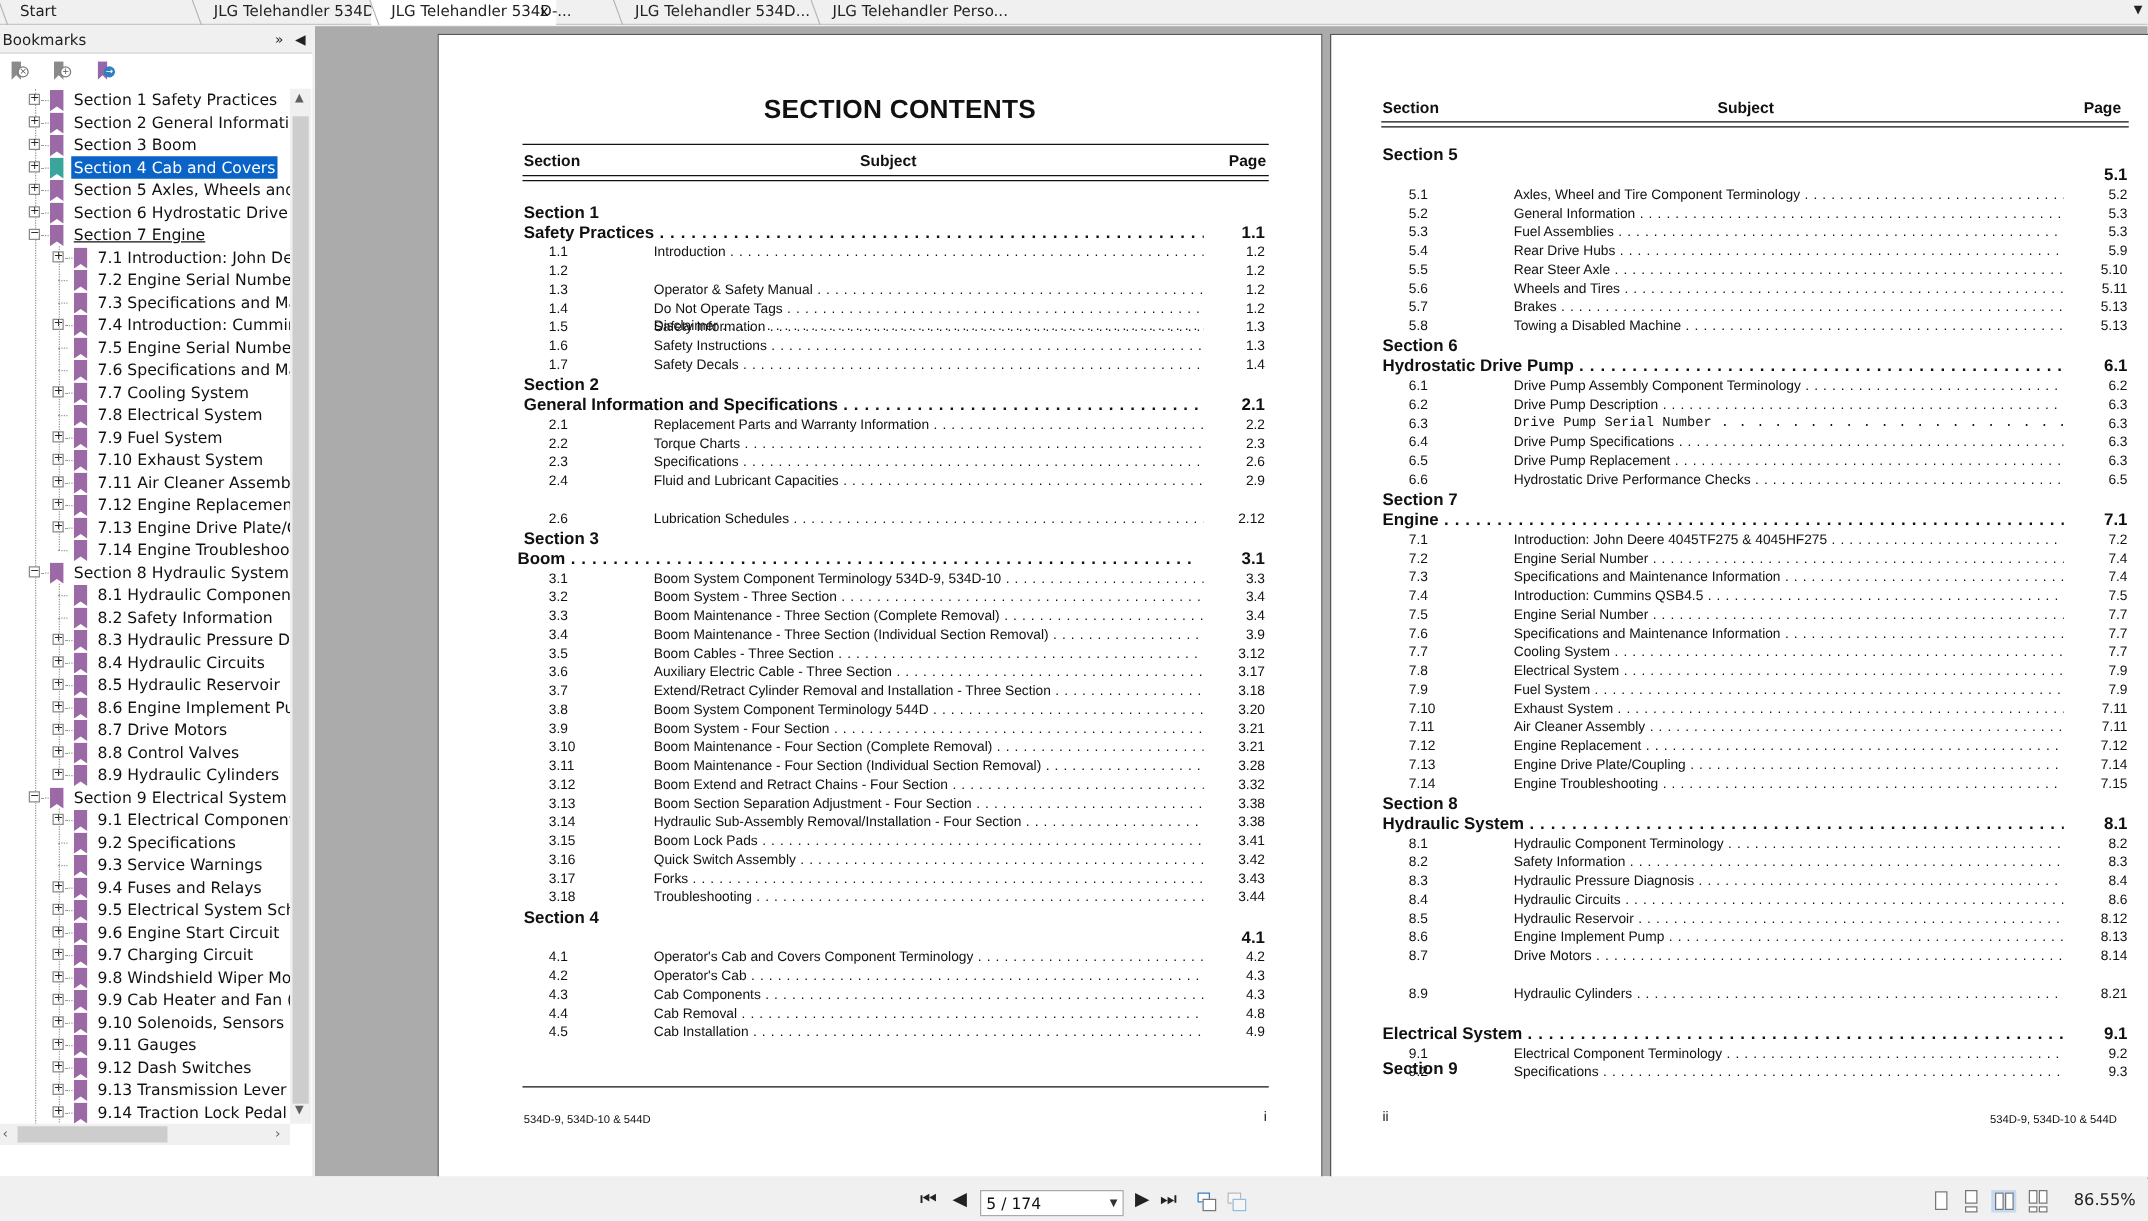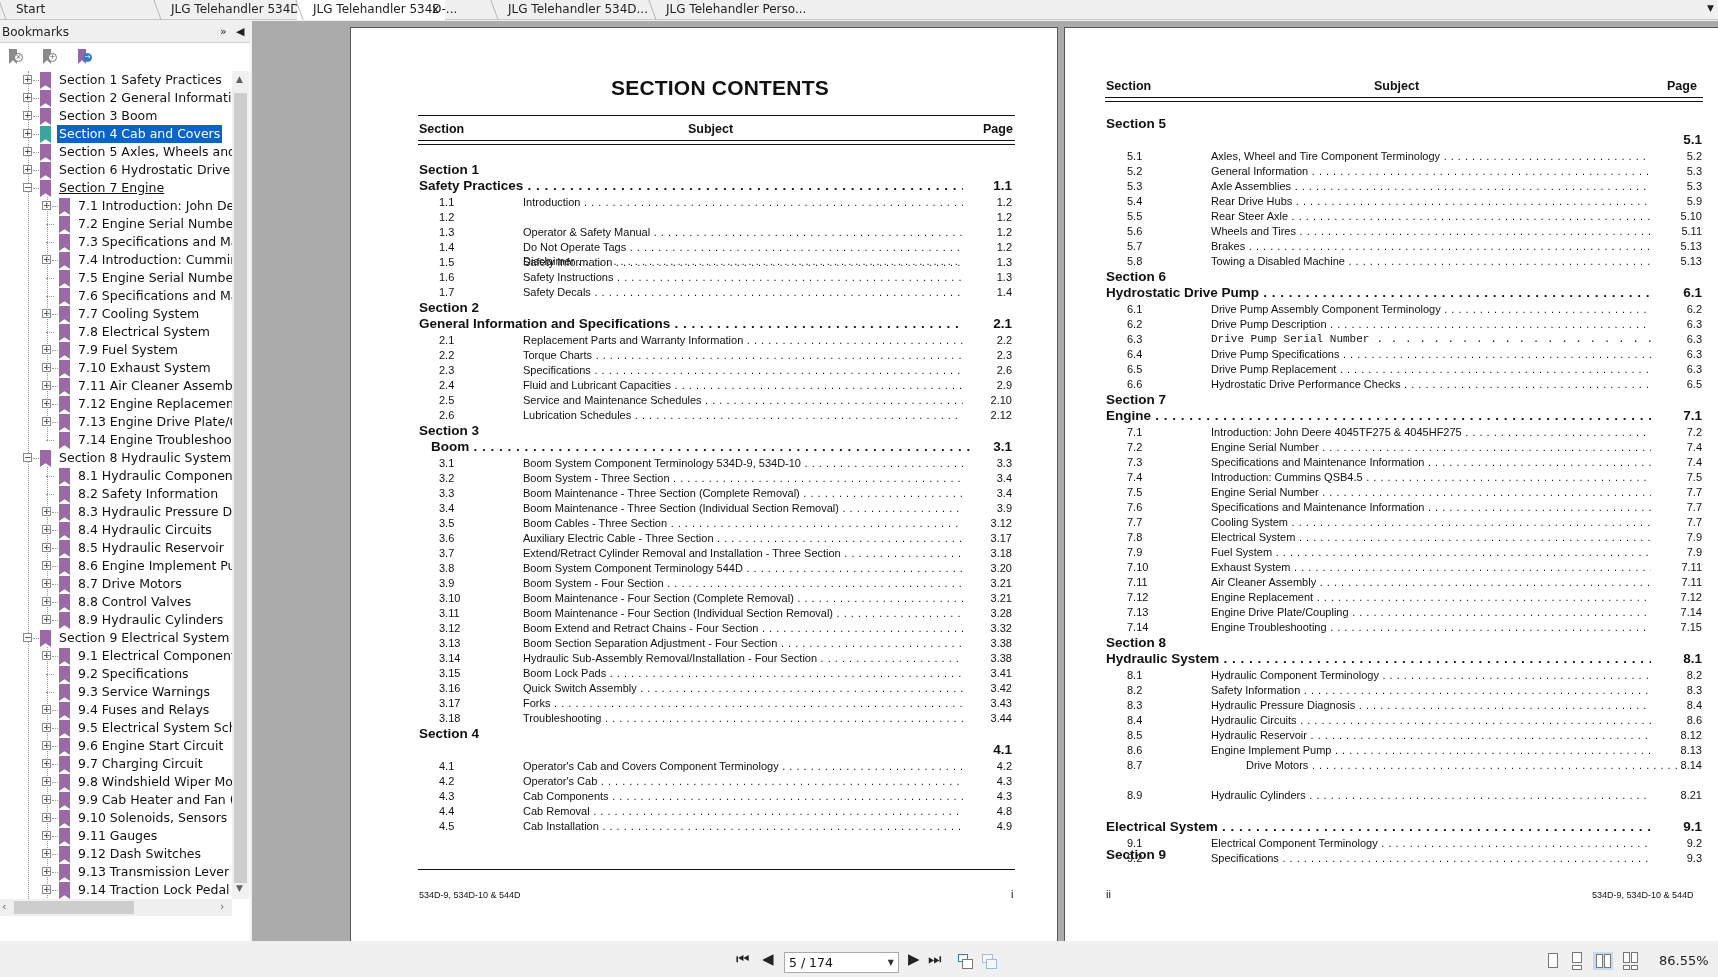--- a/index.html
+++ b/index.html
@@ -462,32 +462,27 @@
         <div class="item" style="left:88px;top:335px;width:573px;">
           <span class="n">2.3</span>
           <span class="s" style="left:84px;width:440px;"><span>Specifications</span><span class="dots"></span></span>
           <span class="p" style="left:533px;width:40px;">2.6</span>
         </div>
         <div class="item" style="left:88px;top:350px;width:573px;">
           <span class="n">2.4</span>
           <span class="s" style="left:84px;width:440px;"><span>Fluid and Lubricant Capacities</span><span class="dots"></span></span>
           <span class="p" style="left:533px;width:40px;">2.9</span>
         </div>
-        <div class="item" style="left:88px;top:365px;width:573px;">
-          <span class="n">2.5</span>
-          <span class="s" style="left:84px;width:440px;"><span>Service and Maintenance Schedules</span><span class="dots"></span></span>
-          <span class="p" style="left:533px;width:40px;">2.10</span>
-        </div>
         <div class="item" style="left:88px;top:380px;width:573px;">
           <span class="n">2.6</span>
           <span class="s" style="left:84px;width:440px;"><span>Lubrication Schedules</span><span class="dots"></span></span>
           <span class="p" style="left:533px;width:40px;">2.12</span>
         </div>
         <div class="sec-num" style="left:68px;top:395px;">Section 3</div>
-        <div class="sec-title" style="left:80px;top:411px;width:544px;"><span>Boom</span><span class="dots"></span></div>
+        <div class="sec-title" style="left:63px;top:411px;width:544px;"><span>Boom</span><span class="dots"></span></div>
         <div class="sec-page" style="left:621px;width:40px;top:411px;">3.1</div>
         <div class="item" style="left:88px;top:428px;width:573px;">
           <span class="n">3.1</span>
           <span class="s" style="left:84px;width:440px;"><span>Boom System Component Terminology 534D-9, 534D-10</span><span class="dots"></span></span>
           <span class="p" style="left:533px;width:40px;">3.3</span>
         </div>
         <div class="item" style="left:88px;top:443px;width:573px;">
           <span class="n">3.2</span>
           <span class="s" style="left:84px;width:440px;"><span>Boom System - Three Section</span><span class="dots"></span></span>
           <span class="p" style="left:533px;width:40px;">3.4</span>
@@ -618,21 +613,21 @@
           <span class="s" style="left:84px;width:440px;"><span>Axles, Wheel and Tire Component Terminology</span><span class="dots"></span></span>
           <span class="p" style="left:535px;width:40px;">5.2</span>
         </div>
         <div class="item" style="left:62px;top:136px;width:575px;">
           <span class="n">5.2</span>
           <span class="s" style="left:84px;width:440px;"><span>General Information</span><span class="dots"></span></span>
           <span class="p" style="left:535px;width:40px;">5.3</span>
         </div>
         <div class="item" style="left:62px;top:151px;width:575px;">
           <span class="n">5.3</span>
-          <span class="s" style="left:84px;width:440px;"><span>Axle Assemblies</span><span class="dots"></span></span>
+          <span class="s" style="left:84px;width:440px;"><span>Fuel Assemblies</span><span class="dots"></span></span>
           <span class="p" style="left:535px;width:40px;">5.3</span>
         </div>
         <div class="item" style="left:62px;top:166px;width:575px;">
           <span class="n">5.4</span>
           <span class="s" style="left:84px;width:440px;"><span>Rear Drive Hubs</span><span class="dots"></span></span>
           <span class="p" style="left:535px;width:40px;">5.9</span>
         </div>
         <div class="item" style="left:62px;top:181px;width:575px;">
           <span class="n">5.5</span>
           <span class="s" style="left:84px;width:440px;"><span>Rear Steer Axle</span><span class="dots"></span></span>
@@ -787,21 +782,21 @@
           <span class="s" style="left:84px;width:440px;"><span>Hydraulic Reservoir</span><span class="dots"></span></span>
           <span class="p" style="left:535px;width:40px;">8.12</span>
         </div>
         <div class="item" style="left:62px;top:715px;width:575px;">
           <span class="n">8.6</span>
           <span class="s" style="left:84px;width:440px;"><span>Engine Implement Pump</span><span class="dots"></span></span>
           <span class="p" style="left:535px;width:40px;">8.13</span>
         </div>
         <div class="item" style="left:62px;top:730px;width:575px;">
           <span class="n">8.7</span>
-          <span class="s" style="left:84px;width:440px;margin-left:35px;"><span>Drive Motors</span><span class="dots"></span></span>
+          <span class="s" style="left:84px;width:440px;"><span>Drive Motors</span><span class="dots"></span></span>
           <span class="p" style="left:535px;width:40px;">8.14</span>
         </div>
         <div class="item" style="left:62px;top:760px;width:575px;">
           <span class="n">8.9</span>
           <span class="s" style="left:84px;width:440px;"><span>Hydraulic Cylinders</span><span class="dots"></span></span>
           <span class="p" style="left:535px;width:40px;">8.21</span>
         </div>
         <div class="sec-num" style="left:41px;top:775px;margin-top:44px;">Section 9</div>
         <div class="sec-title" style="left:41px;top:791px;width:545px;"><span>Electrical System</span><span class="dots"></span></div>
         <div class="sec-page" style="left:597px;width:40px;top:791px;">9.1</div>

